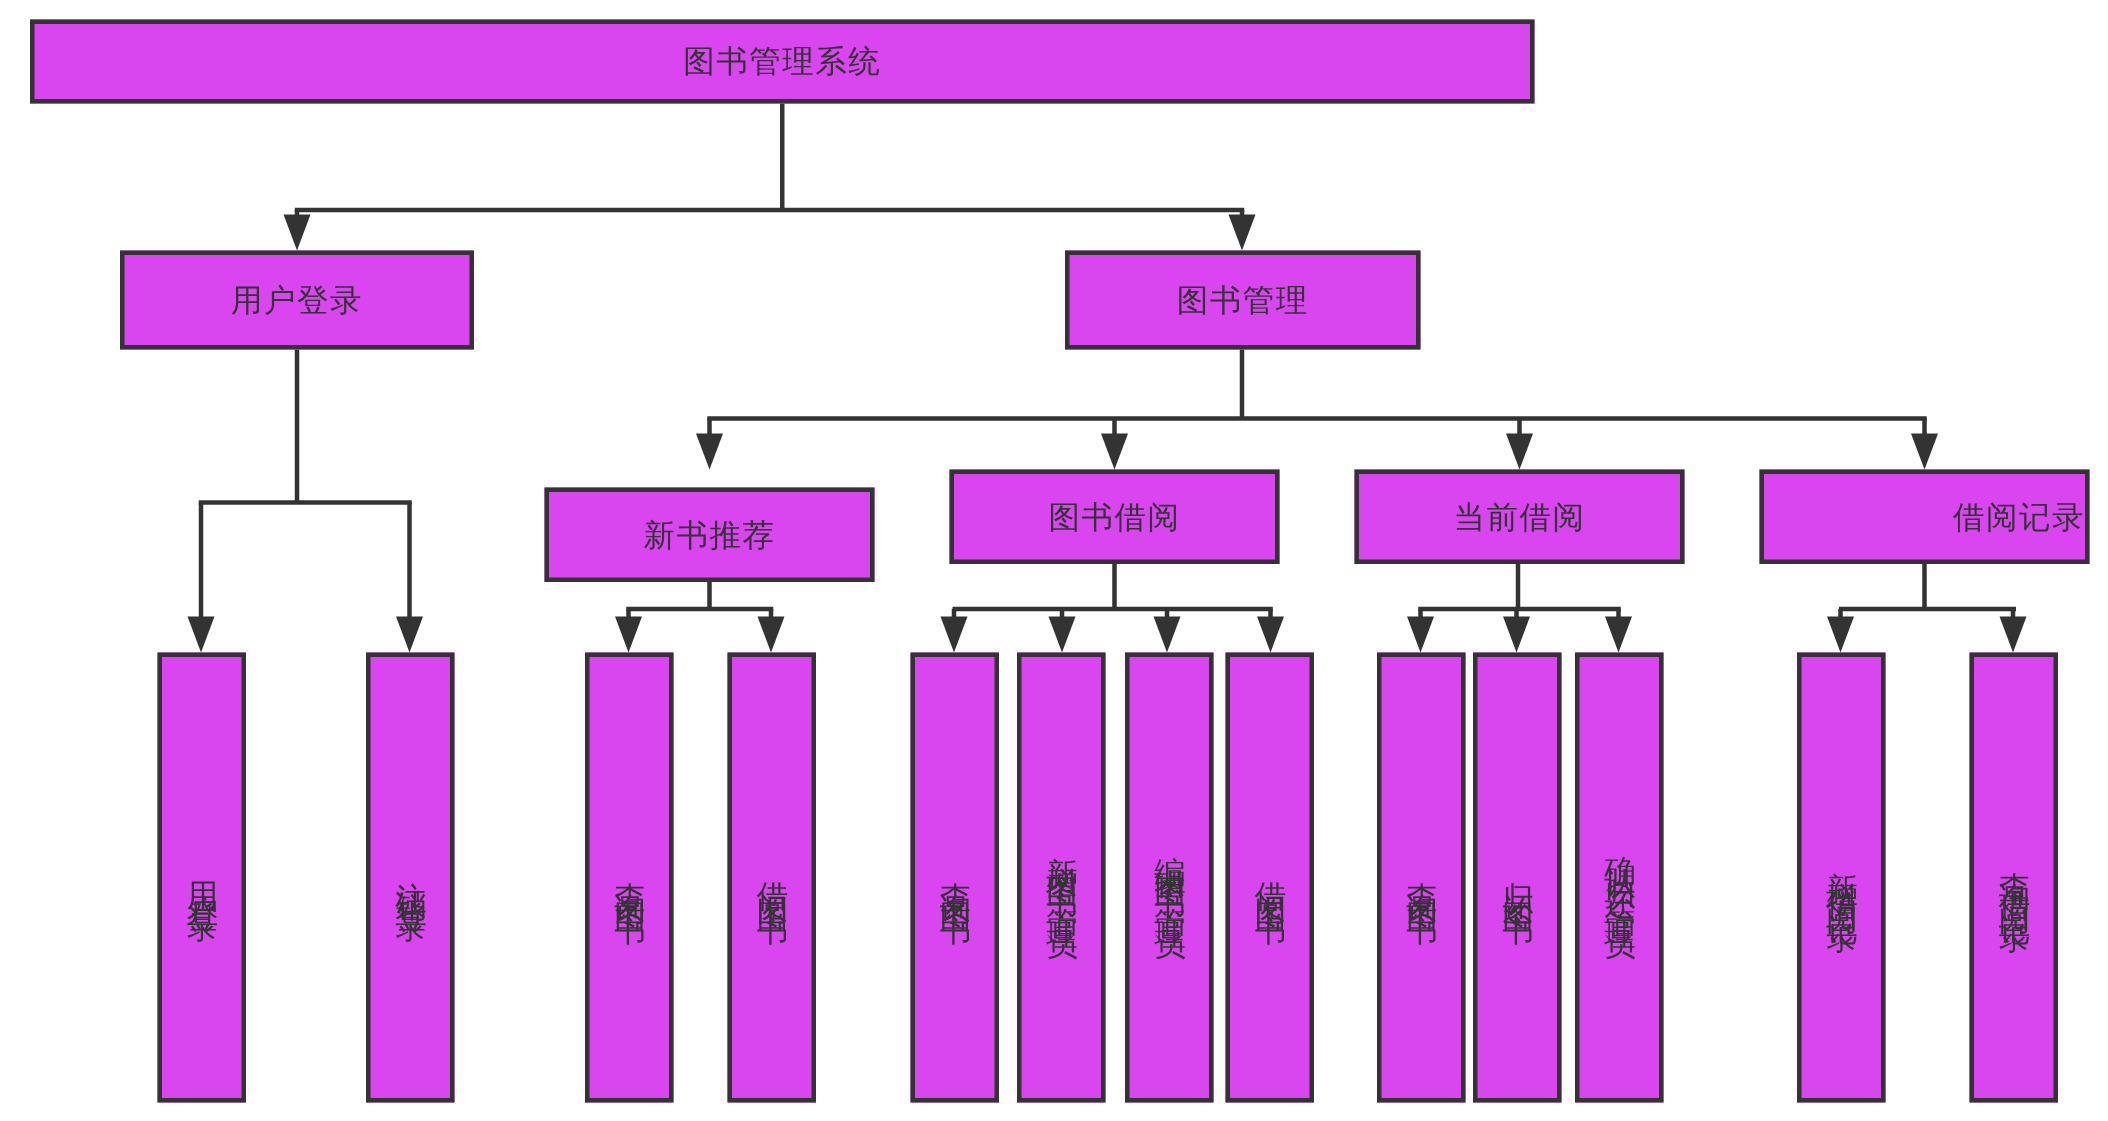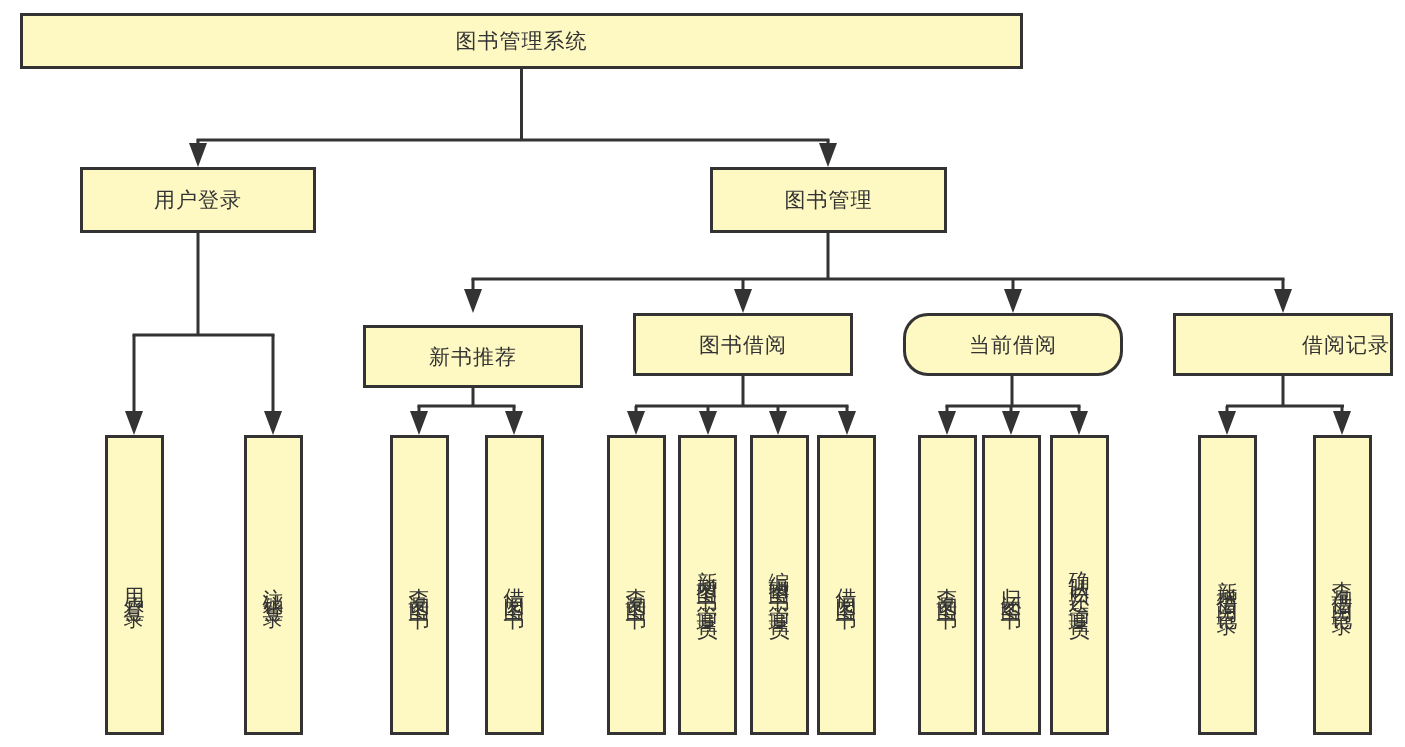--- a/index.html
+++ b/index.html
@@ -12,21 +12,21 @@
     overflow: hidden;
   }
   #connectors {
     position: absolute;
     left: 0; top: 0;
     z-index: 1;
   }
   .node {
     position: absolute;
     box-sizing: border-box;
-    background: #fef9c3;
+    background: #d946ef;
     border: 3px solid #333333;
     display: flex;
     align-items: center;
     justify-content: center;
     color: #333333;
     font-size: 21px;
     letter-spacing: 1px;
     z-index: 2;
     text-align: center;
   }
@@ -41,21 +41,21 @@
   .root  { left: 20px;  top: 13px;  width: 1003px; height: 56px; }
   .lvl2  { top: 167px; height: 66px; }
   .lvl3  { top: 313px; height: 63px; width: 220px; }
   .leaf  { top: 435px; height: 300px; width: 59px; }
 
   #n-user-login { left: 80px;  width: 236px; }
   #n-book-mgmt  { left: 710px; width: 237px; }
 
   #n-newbook { left: 363px; margin-top: 12px; }
   #n-borrow  { left: 633px; }
-  #n-current { left: 903px; border-radius: 25px; }
+  #n-current { left: 903px; }
   #n-records { left: 1173px; justify-content: flex-end; }
 
   #leaf-0  { left: 105px; }
   #leaf-1  { left: 244px; }
   #leaf-2  { left: 390px; }
   #leaf-3  { left: 485px; }
   #leaf-4  { left: 607px; }
   #leaf-5  { left: 678px; }
   #leaf-6  { left: 750px; }
   #leaf-7  { left: 817px; }

